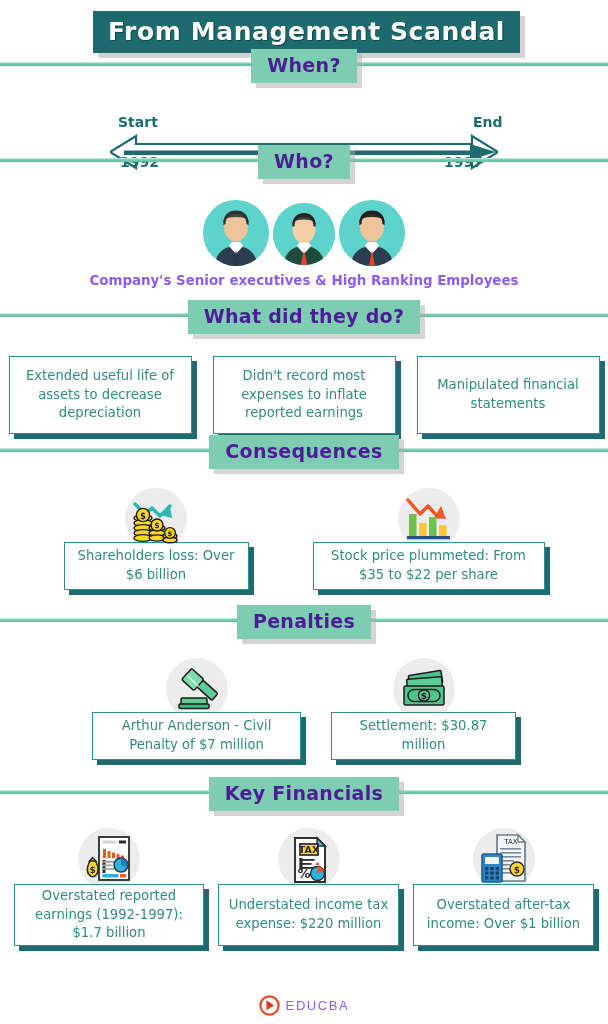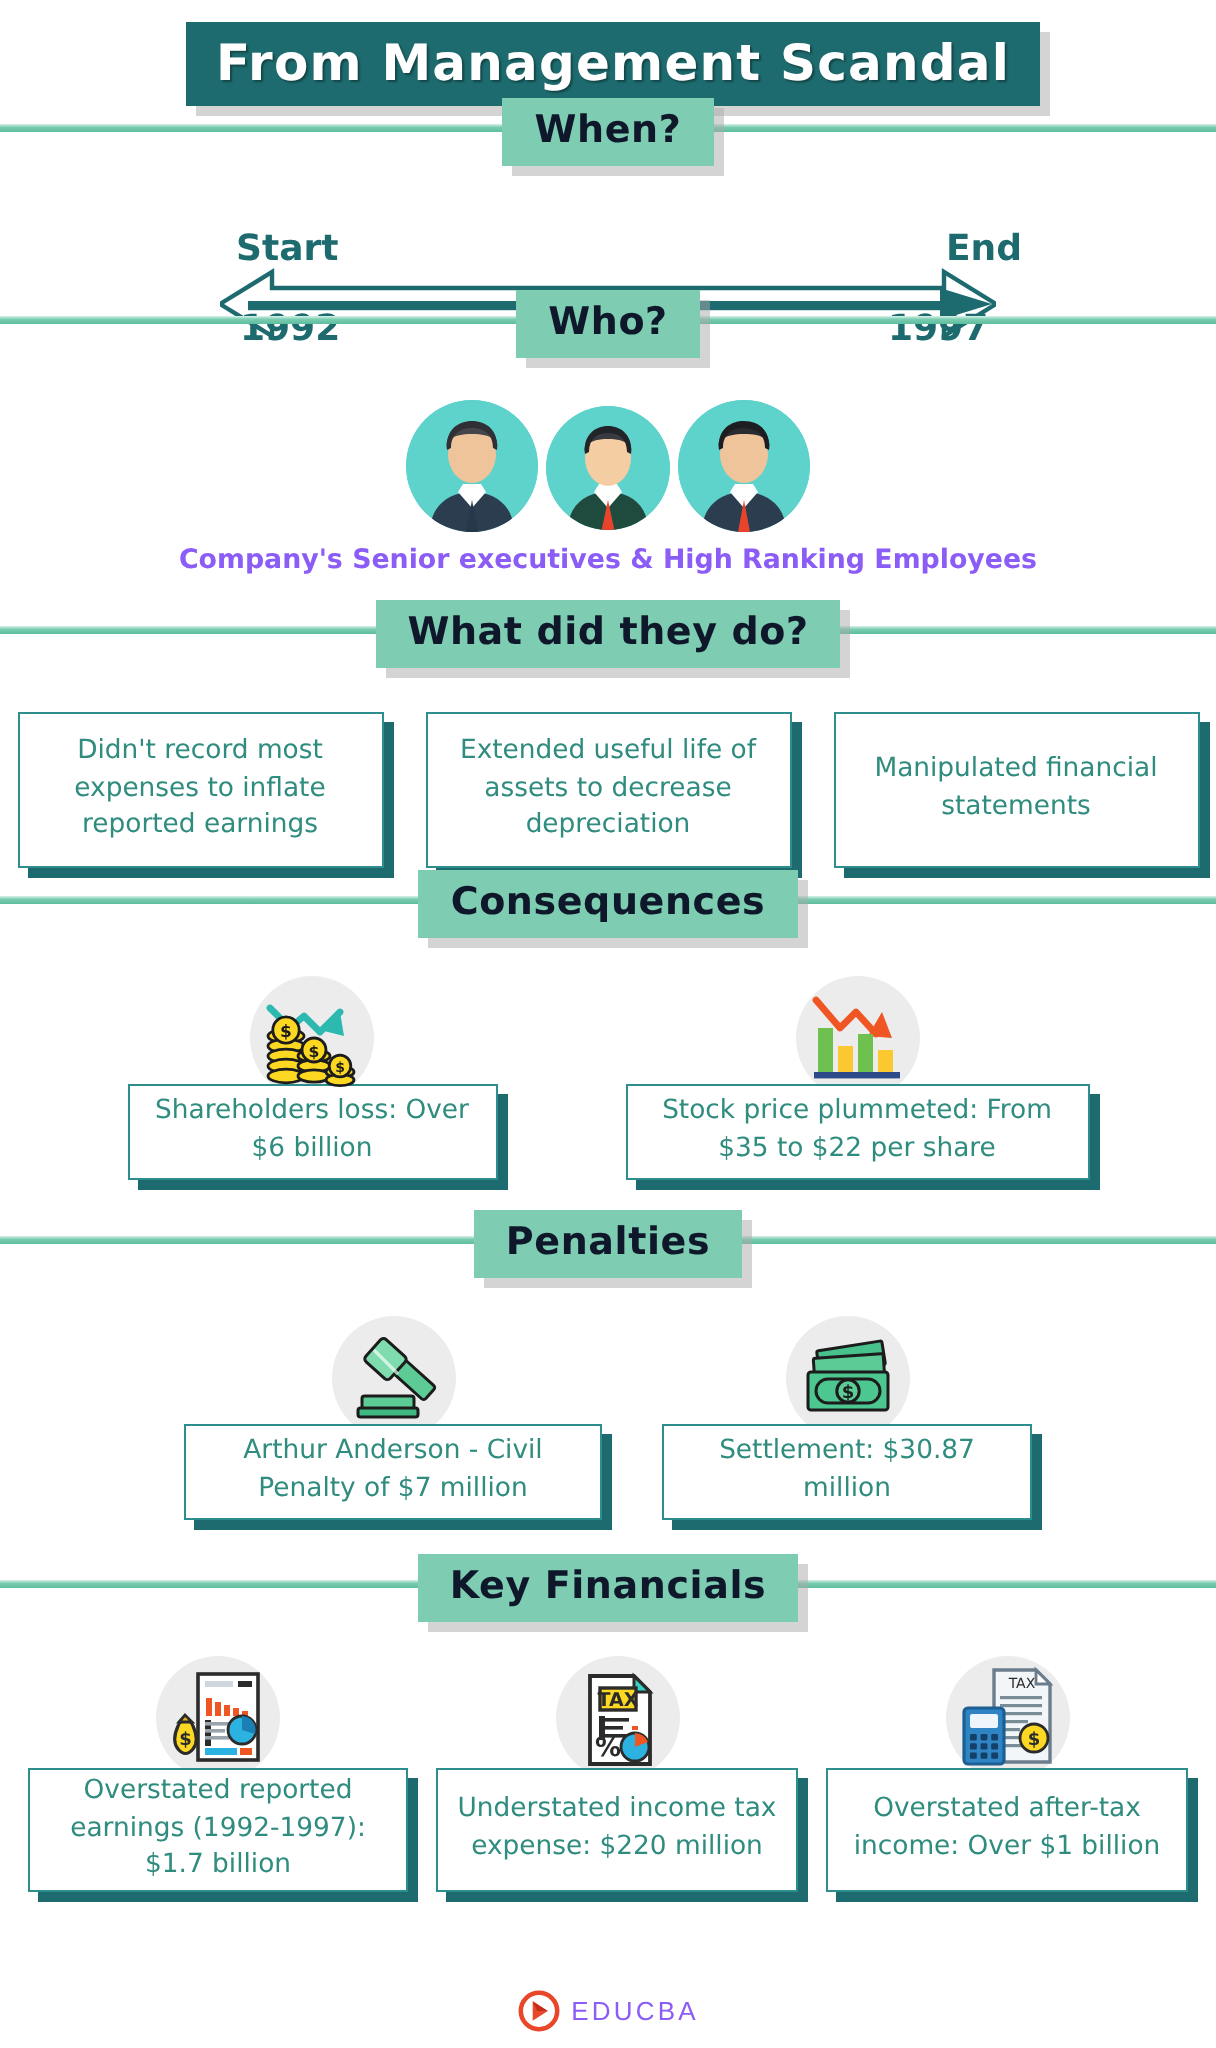--- a/index.html
+++ b/index.html
@@ -46,21 +46,21 @@
     position: absolute;
     left: 0; right: 0; top: 0;
     height: 4px;
     background: linear-gradient(to bottom,#d9f2ea 0,#7ccdb2 40%,#5cbd9d 100%);
   }
   .badge {
     position: relative;
     margin: 0 auto;
     top: -13px;
     background: #7ecdb2;
-    color: #0f172a;
+    color: #4c1d95;
     font-size: 19px;
     font-weight: bold;
     text-align: center;
     padding: 5px 16px 7px;
     width: fit-content;
     box-shadow: 5px 5px 0 rgba(170,170,170,0.5);
     font-family: "DejaVu Sans", sans-serif;
     letter-spacing: 0.3px;
   }
 
@@ -89,21 +89,21 @@
 
   
   .timeline {
     position: relative;
     height: 80px;
     margin-top: -2px;
   }
   .tl-label {
     position: absolute;
     color: #1d6b6e;
-    font-size: 18px;
+    font-size: 14px;
     font-weight: bold;
     font-family: "DejaVu Sans", sans-serif;
   }
   .tl-start-lbl { left: 118px; top: 20px; }
   .tl-end-lbl   { left: 442px; top: 20px; margin-left: 31px; }
   .tl-start-yr  { left: 120px; top: 60px; }
   .tl-end-yr    { left: 444px; top: 60px; }
   .arrow-svg { position: absolute; left: 110px; top: 38px; }
 
   
@@ -231,24 +231,24 @@
     <span>High Ranking Employees</span>
   </div>
 </div>
 
 <div class="section" style="height:135px;">
   <div class="rule"></div>
   <div class="badge">What did they do?</div>
 
   <div class="row" style="gap:21px; margin-top:9px;">
     <div class="card" style="width:183px;height:78px;">
+      <span>Extended useful life of assets to decrease depreciation</span>
+    </div>
+    <div class="card" style="width:183px;height:78px;">
       <span>Didn't record most expenses to inflate reported earnings</span>
-    </div>
-    <div class="card" style="width:183px;height:78px;">
-      <span>Extended useful life of assets to decrease depreciation</span>
     </div>
     <div class="card" style="width:183px;height:78px;">
       <span>Manipulated financial statements</span>
     </div>
   </div>
 </div>
 
 <div class="section" style="height:170px;">
   <div class="rule"></div>
   <div class="badge">Consequences</div>

